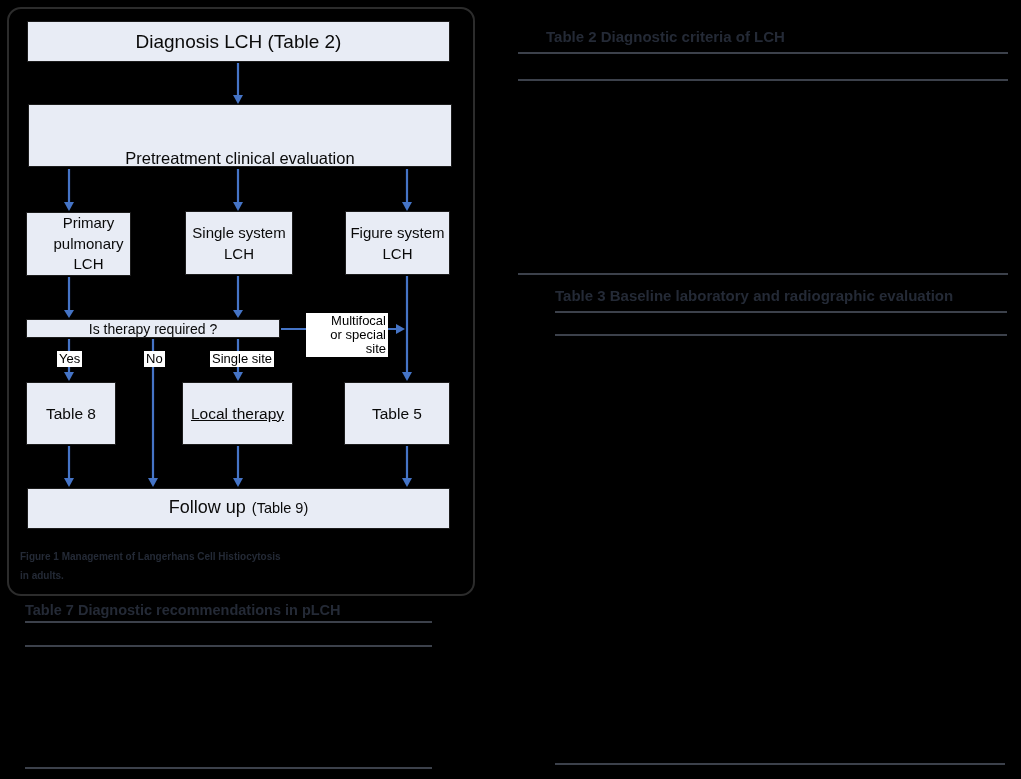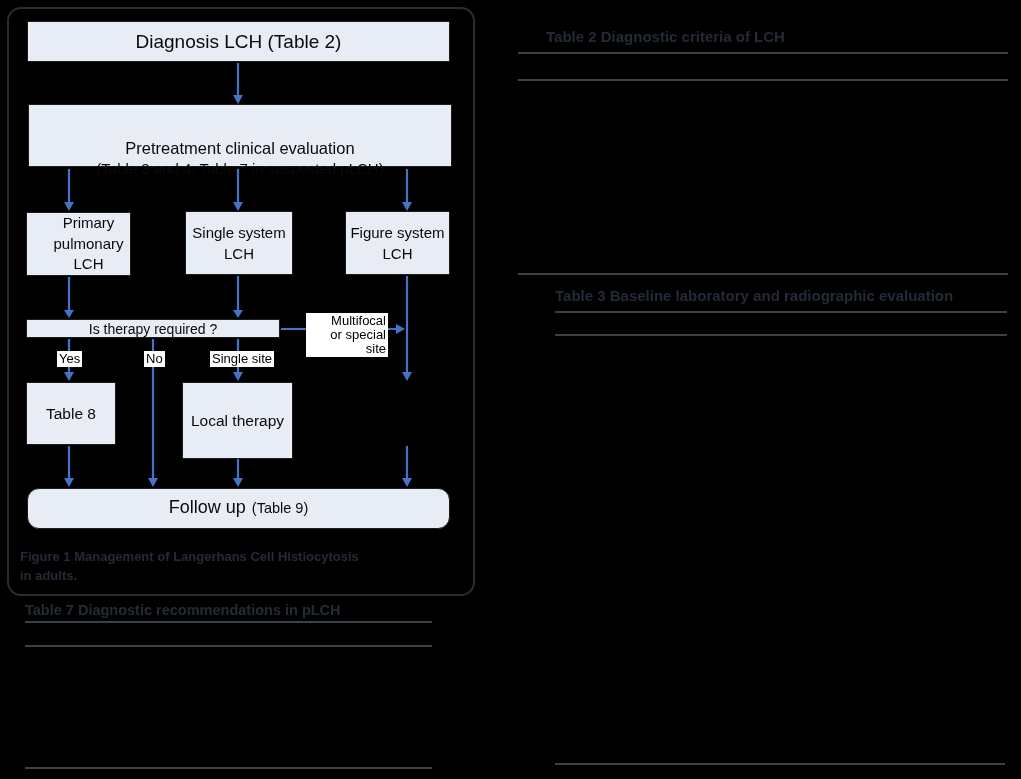--- a/index.html
+++ b/index.html
@@ -29,36 +29,36 @@
   }
   .n-diagnosis{left:27px;top:21px;width:423px;height:41px;font-size:19px;}
   .n-pretreat{left:28px;top:104px;width:424px;height:63px;}
   .n-pretreat .l1{font-size:16.5px;line-height:22px;margin-top:44px;}
   .n-pretreat .l2{font-size:15px;line-height:20px;}
   .n-primary{left:26px;top:212px;width:105px;height:64px;font-size:15px;line-height:20.5px;padding-left:20px;}
   .n-single{left:185px;top:211px;width:108px;height:64px;font-size:15px;line-height:21px;}
   .n-multi{left:345px;top:211px;width:105px;height:64px;font-size:15px;line-height:21px;}
   .n-question{left:26px;top:319px;width:254px;height:19px;font-size:14px;}
   .n-table8{left:26px;top:382px;width:90px;height:63px;font-size:15.5px;}
-  .n-local{left:182px;top:382px;width:111px;height:77px;font-size:15.5px;}
+  .n-local{left:182px;top:382px;width:111px;height:63px;font-size:15.5px;text-decoration:underline;}
   .n-table5{left:344px;top:382px;width:106px;height:63px;font-size:15.5px;}
-  .n-followup{left:27px;top:488px;width:423px;height:41px;flex-direction:row;align-items:baseline;padding-top:8px;border-radius:12px;}
+  .n-followup{left:27px;top:488px;width:423px;height:41px;flex-direction:row;align-items:baseline;padding-top:8px;}
   .n-followup .main{font-size:18px;}
   .n-followup .sub{font-size:14.5px;margin-left:6px;}
   .flow-label{
     position:absolute;background:var(--c-label_bg);color:var(--c-label_text);
     font-size:13px;line-height:14px;padding:1px 2px;text-align:right;white-space:pre-line;
   }
   .lbl-yes{left:57px;top:351px;}
   .lbl-no{left:144px;top:351px;}
   .lbl-single{left:210px;top:351px;}
   .lbl-multifocal{left:306px;top:313px;width:78px;}
   .caption{
     position:absolute;left:20px;top:547px;width:430px;
-    color:var(--c-heading_text);font-weight:bold;font-size:13px;line-height:19px;white-space:pre-line;
+    color:var(--c-heading_text);font-weight:bold;font-size:10px;line-height:19px;white-space:pre-line;
   }
   .theader{
     position:absolute;color:var(--c-heading_text);font-weight:bold;font-size:15px;white-space:nowrap;
   }
   .h-table2{left:518px;top:28px;margin-left:28px;}
   .h-table3{left:555px;top:287px;}
   .h-table7{left:25px;top:602px;font-size:14.5px;}
   .rule{position:absolute;height:1.5px;background:var(--c-rule_line);}
 </style>
 </head>
@@ -124,41 +124,41 @@
     <g>
       <line x1="407" y1="446" x2="407" y2="479"></line>
         <polygon points="402,478 412,478 407,487"></polygon>
     </g>
   </svg>
 
   <div class="node n-diagnosis">Diagnosis LCH (Table 2)</div>
 
   <div class="node n-pretreat">
     <div class="l1">Pretreatment clinical evaluation</div>
-    <div class="l2">(Table 3 and 4; Table 7 in suspected pLCH)</div>
   </div>
 
   <div class="node n-primary">Primary
 pulmonary
 LCH</div>
   <div class="node n-single">Single system
 LCH</div>
   <div class="node n-multi">Figure system
 LCH</div>
 
   <div class="node n-question">Is therapy required ?</div>
 
   <div class="flow-label lbl-yes">Yes</div>
   <div class="flow-label lbl-no">No</div>
   <div class="flow-label lbl-single">Single site</div>
   <div class="flow-label lbl-multifocal">Multifocal
 or special site</div>
 
   <div class="node n-table8">Table 8</div>
   <div class="node n-local">Local therapy</div>
+  <div class="node n-table5">Table 5</div>
 
   <div class="node n-followup">
     <span class="main">Follow up</span>
     <span class="sub">(Table 9)</span>
   </div>
 
   <div class="caption">Figure 1 Management of Langerhans Cell Histiocytosis
 in adults.</div>
 
   <div class="theader h-table7">Table 7 Diagnostic recommendations in pLCH</div>

